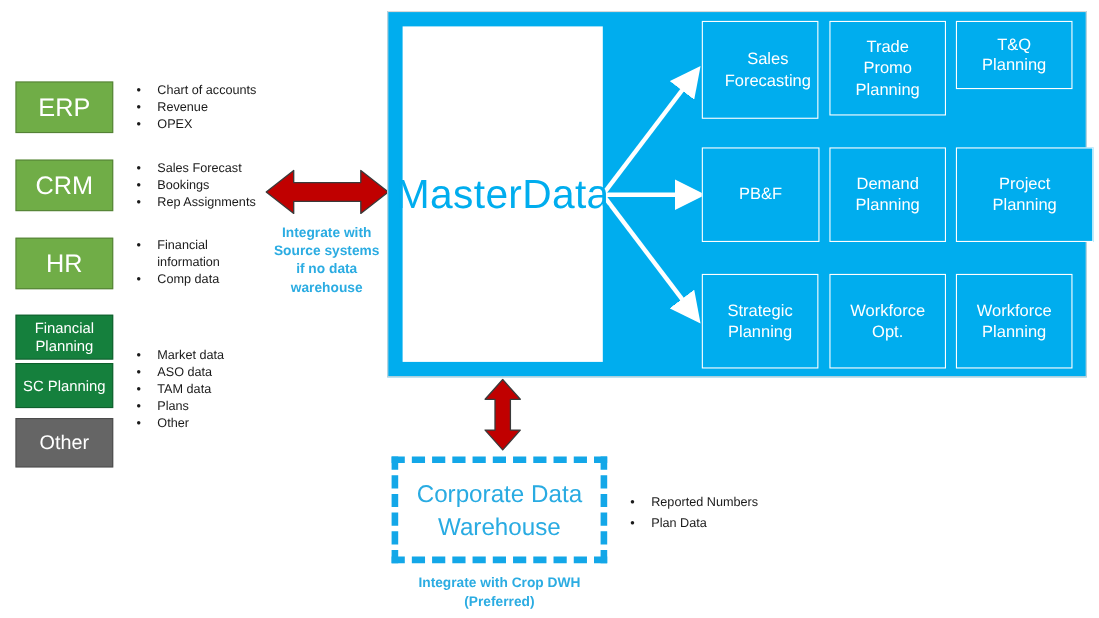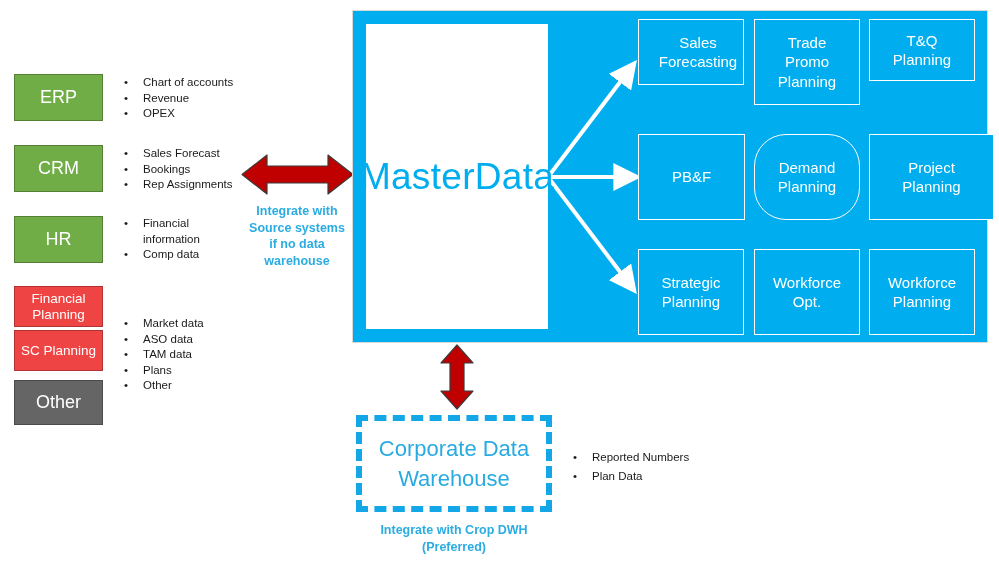--- a/index.html
+++ b/index.html
@@ -4,22 +4,22 @@
 <style>
   html,body{margin:0;padding:0;background:#ffffff;}
   body{width:999px;height:562px;position:relative;overflow:hidden;
        font-family:"Liberation Sans","DejaVu Sans",sans-serif;}
   .stage{position:absolute;left:0;top:0;width:999px;height:562px;}
 
   
   .src-box{position:absolute;display:flex;align-items:center;justify-content:center;
            text-align:center;color:#ffffff;box-sizing:border-box;
            border:1px solid rgba(0,0,0,0.25);line-height:1.12;}
-  .src-green{background:#70AD47;font-size:18px;}
-  .src-blue{background:#ef4444;font-size:13.5px;}
+  .src-green{background:#70AD47;font-size:23px;}
+  .src-blue{background:#15803d;font-size:13.5px;}
   .src-grey{background:#656565;font-size:18px;}
 
   
   .bullets{position:absolute;color:#1a1a1a;font-size:11.5px;line-height:15.5px;}
   .bullets .row{display:flex;}
   .bullets .bdot{width:19px;flex:0 0 19px;text-align:left;}
   .bullets .btxt{white-space:nowrap;}
 
   
   .hub-panel{position:absolute;background:#00ADEE;box-sizing:border-box;
@@ -170,21 +170,21 @@
     <line x1="196" y1="167" x2="281" y2="55" stroke="#ffffff" stroke-width="4" marker-end="url(#wh)"></line>
     <line x1="196" y1="167" x2="283" y2="167" stroke="#ffffff" stroke-width="4" marker-end="url(#wh)"></line>
     <line x1="196" y1="167" x2="281" y2="279" stroke="#ffffff" stroke-width="4" marker-end="url(#wh)"></line>
   </svg>
 
   <div class="hub-white" style="left:366px;top:24px;width:182px;height:305px;">
     <div>Master</div>
     <div>Data</div>
   </div>
 
-  <div class="tile" style="left:638px;top:19px;width:106px;height:66px;padding-left:14px;">
+  <div class="tile" style="left:638px;top:19px;width:106px;height:89px;padding-left:14px;">
     <div>
       <div>Sales</div>
       <div>Forecasting</div>
     </div>
   </div>
   <div class="tile" style="left:754px;top:19px;width:106px;height:86px;">
     <div>
       <div>Trade</div>
       <div>Promo</div>
       <div>Planning</div>
@@ -195,21 +195,21 @@
       <div>T&amp;Q</div>
       <div>Planning</div>
     </div>
   </div>
 
   <div class="tile" style="left:638px;top:134px;width:107px;height:86px;">
     <div>
       <div>PB&amp;F</div>
     </div>
   </div>
-  <div class="tile" style="left:754px;top:134px;width:106px;height:86px;border-radius:32px;">
+  <div class="tile" style="left:754px;top:134px;width:106px;height:86px;">
     <div>
       <div>Demand</div>
       <div>Planning</div>
     </div>
   </div>
   <div class="tile" style="left:869px;top:134px;width:125px;height:86px;">
     <div>
       <div>Project</div>
       <div>Planning</div>
     </div>

